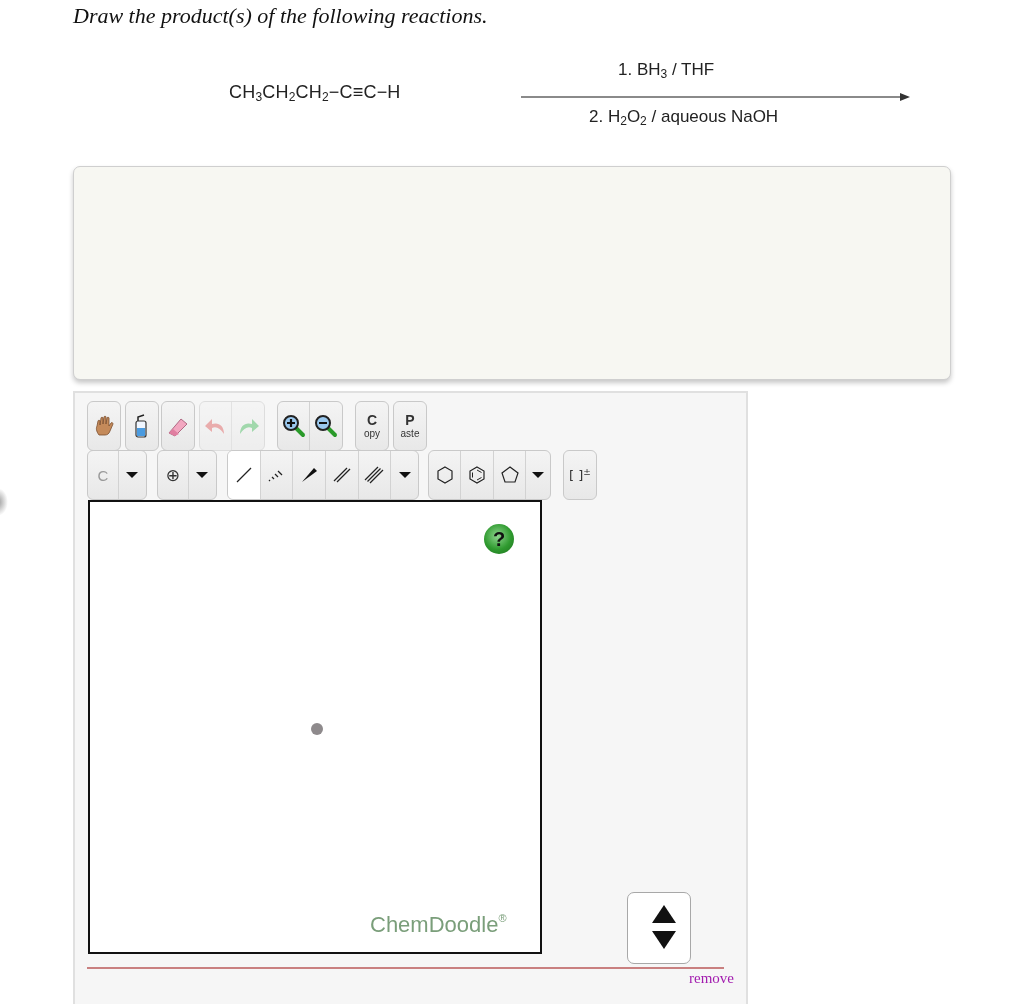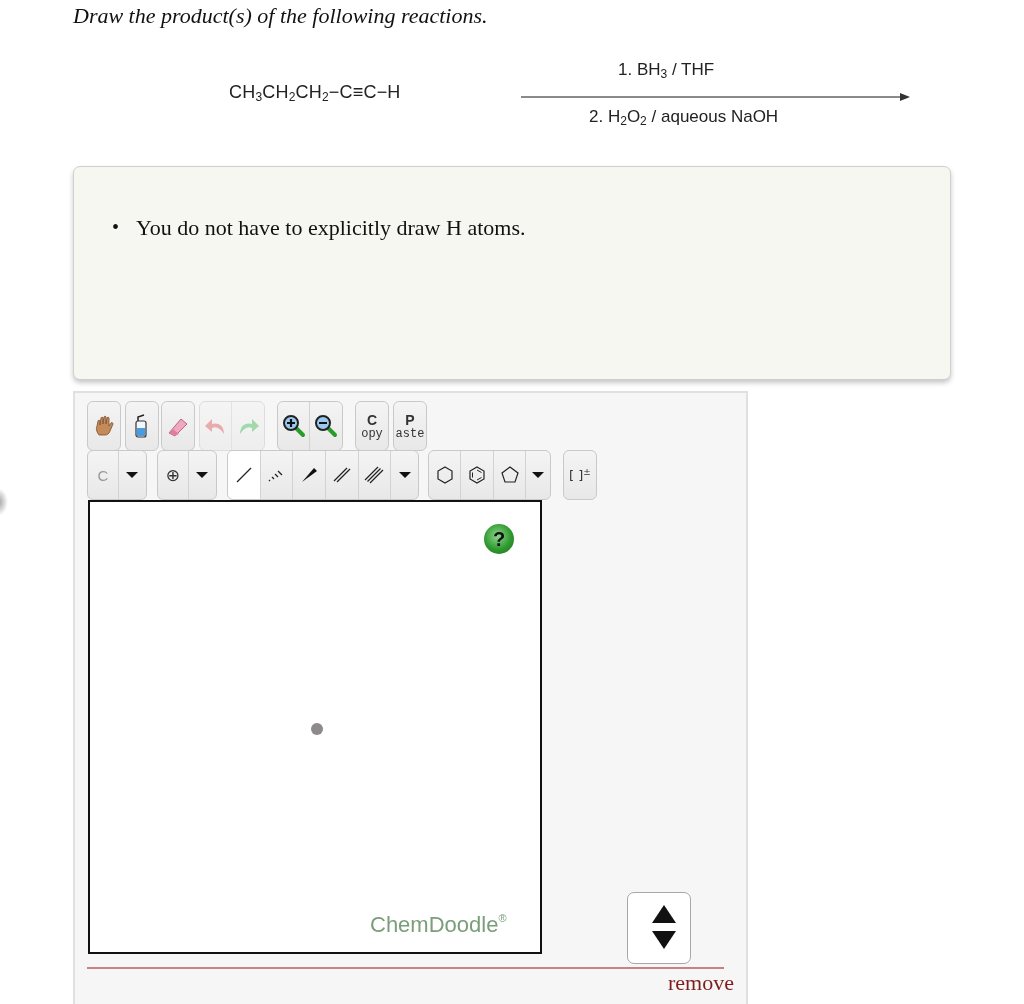--- a/index.html
+++ b/index.html
@@ -27,57 +27,56 @@
   .tb-btn { position: absolute; height: 50px; background: linear-gradient(#f4f4f4, #e8e8e8); border: 1px solid #c9c9c9; border-radius: 6px; display: flex; align-items: center; justify-content: center; }
   .tb-group { position: absolute; height: 50px; background: linear-gradient(#f4f4f4, #e8e8e8); border: 1px solid #c9c9c9; border-radius: 6px; display: flex; overflow: hidden; }
   .tb-group .seg { height: 100%; display: flex; align-items: center; justify-content: center; border-right: 1px solid #d2d2d2; }
   .tb-group .seg:last-child { border-right: none; }
   .tb-group .seg.active { background: #ffffff; }
   .tb-group.faded { opacity: 0.55; }
   .tri-down { width: 0; height: 0; border-left: 6px solid transparent; border-right: 6px solid transparent; border-top: 6px solid #111; }
 
   .copy-lbl, .paste-lbl { font-family: "Liberation Sans", sans-serif; color: #333; text-align: center; line-height: 10px; }
   .copy-lbl b, .paste-lbl b { display: block; font-size: 14px; line-height: 13px; }
-  .copy-lbl span, .paste-lbl span { font-size: 12px; font-family: Liberation Mono, monospace; }
+  .copy-lbl span, .paste-lbl span { font-size: 10px; }
 
   .elem-c { font-family: "Liberation Sans", sans-serif; font-size: 15px; color: #999; }
   .charge-lbl { font-family: "DejaVu Sans", sans-serif; font-size: 13px; color: #333; }
   .charge-lbl sup { font-size: 9px; }
 
   .canvas { position: absolute; left: 13px; top: 107px; width: 454px; height: 454px; background: #ffffff; border: 2px solid #111; }
   .help-btn { position: absolute; left: 394px; top: 22px; width: 30px; height: 30px; border-radius: 50%; background: radial-gradient(circle at 45% 40%, #8fd68f 0%, #2f9a2f 55%, #1c6e1c 100%); color: #111; font-family: "Liberation Sans", sans-serif; font-weight: bold; font-size: 20px; line-height: 30px; text-align: center; }
   .center-dot { position: absolute; left: 221px; top: 221px; width: 12px; height: 12px; border-radius: 50%; background: #8e8a8c; }
   .watermark { position: absolute; left: 280px; top: 410px; font-family: "Liberation Sans", sans-serif; font-size: 22px; color: #7a9e7a; white-space: nowrap; }
   .watermark sup { font-size: 11px; vertical-align: 10px; }
 
   .spinner { position: absolute; left: 552px; top: 499px; width: 64px; height: 72px; background: #ffffff; border: 1px solid #a8a8a8; border-radius: 7px; }
   .spin-up { position: absolute; left: 24px; top: 12px; width: 0; height: 0; border-left: 12px solid transparent; border-right: 12px solid transparent; border-bottom: 18px solid #111; }
   .spin-down { position: absolute; left: 24px; top: 38px; width: 0; height: 0; border-left: 12px solid transparent; border-right: 12px solid transparent; border-top: 18px solid #111; }
 
   .divider { position: absolute; left: 12px; top: 574px; width: 637px; height: 2px; background: #c98080; }
-  .remove-link { position: absolute; right: 12px; top: 577px; font-size: 22px; color: #7f1d1d; }
+  .remove-link { position: absolute; right: 12px; top: 577px; font-size: 15px; color: #a21caf; }
 
   .side-edge { position: absolute; left: -12px; top: 488px; width: 20px; height: 28px; border-radius: 50%; background: radial-gradient(ellipse at center, #9a9a9a 0%, rgba(255,255,255,0) 70%); }
 </style>
 </head>
 <body>
 
 <div class="question">Draw the product(s) of the following reactions.</div>
 
 <div class="reaction">
   <div class="reactant"><span>CH</span><sub>3</sub><span>CH</span><sub>2</sub><span>CH</span><sub>2</sub><span>−C≡C−H</span></div>
   <div class="reagent reagent-1"><span>1. BH</span><sub>3</sub><span> / THF</span></div>
   <div class="arrow-line"></div>
   <div class="arrow-head"></div>
   <div class="reagent reagent-2"><span>2. H</span><sub>2</sub><span>O</span><sub>2</sub><span> / aqueous NaOH</span></div>
 </div>
 
 <div class="instructions">
   <ul>
-    <li>You do not have to explicitly draw H atoms.</li>
   </ul>
 </div>
 
 <div class="side-edge"></div>
 
 <div class="sketcher">
 
   <div class="tb-btn" style="left:12px; top:8px; width:34px;">
     <svg width="22" height="22" viewBox="0 0 22 22">
         <path d="M6 20 C3 16 3 13 4 11 L5 6 C5 5 7 5 7 6 L7 10 L8 3 C8 2 10 2 10 3 L10 9 L11 2 C11 1 13 1 13 2 L13 9 L14 3 C14 2 16 2 16 3 L16 11 L18 8 C19 7 20 8 20 9 L17 16 C16 19 14 20 12 20 Z" fill="#c48a5a" stroke="#7a4e2e" stroke-width="0.8"></path>

